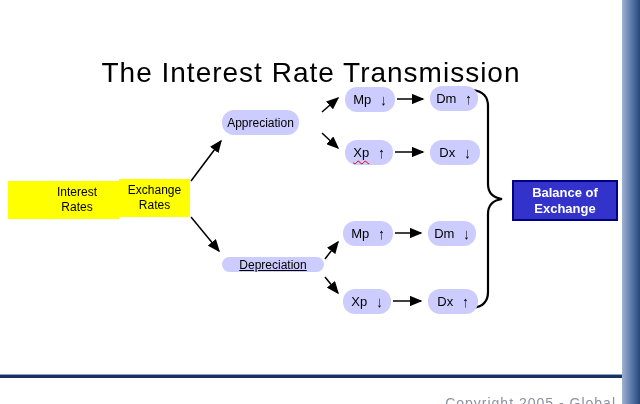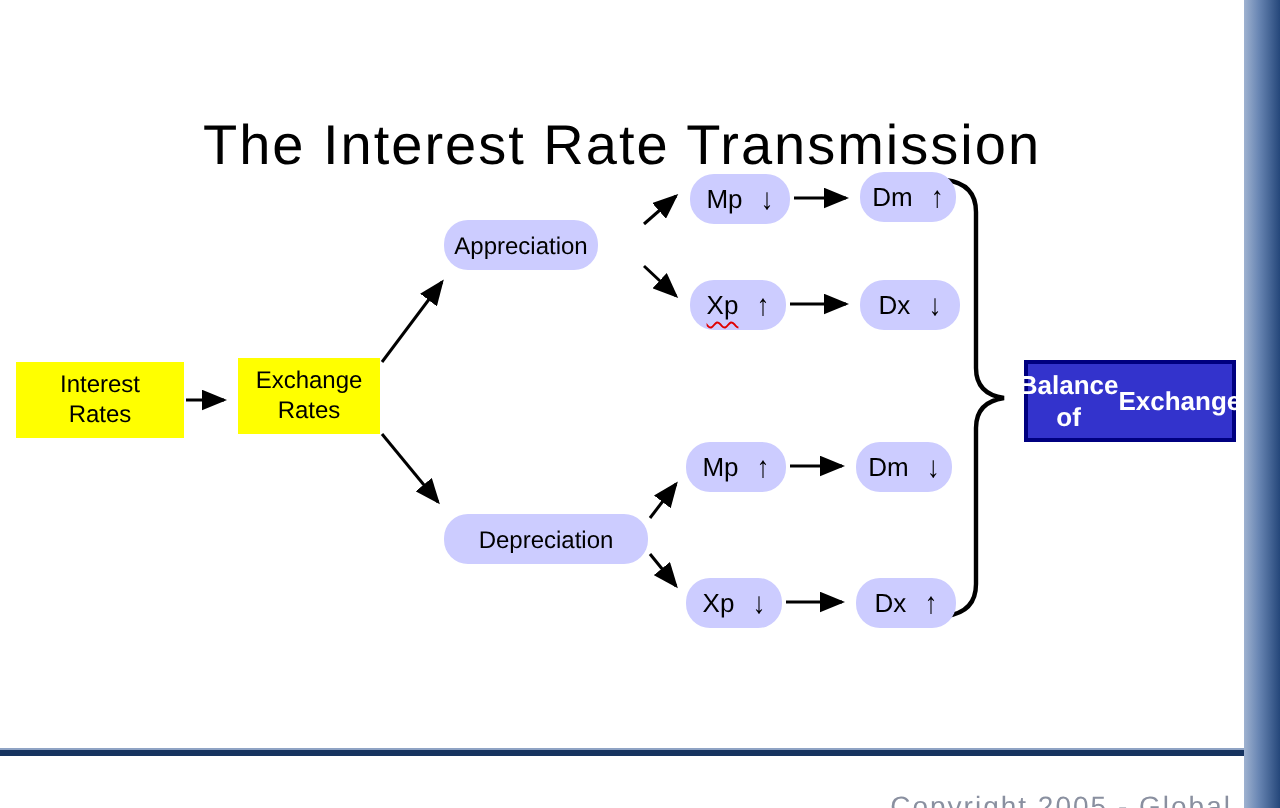--- a/index.html
+++ b/index.html
@@ -38,21 +38,21 @@
 
   .squiggle {
     text-decoration: underline wavy #e00000 1px;
     text-underline-offset: 3px;
   }
 
   .bop {
     background: #3333CC;
     border: 2px solid #000080;
     color: #ffffff; font-weight: bold; font-size: 13px;
-    line-height: 16px;
+    flex-direction: column; line-height: 16px;
     text-align: center;
   }
 
   .edge-strip {
     position: absolute; top: 0; right: 0;
     width: 18px; height: 404px;
     background: linear-gradient(to right, #9FB2D0 0%, #6A87B4 40%, #25477A 100%);
   }
 
   .divider {
@@ -94,21 +94,21 @@
       <line x1="397" y1="99" x2="423" y2="99" marker-end="url(#ah)"></line>
       <line x1="395" y1="152" x2="423" y2="152" marker-end="url(#ah)"></line>
       <line x1="325" y1="259" x2="338" y2="242" marker-end="url(#ah)"></line>
       <line x1="325" y1="277" x2="338" y2="293" marker-end="url(#ah)"></line>
       <line x1="395" y1="233" x2="421" y2="233" marker-end="url(#ah)"></line>
       <line x1="393" y1="301" x2="421" y2="301" marker-end="url(#ah)"></line>
       <path stroke-width="2.2" d="M 473 90 Q 488 92 488 106 L 488 184 Q 488 197 502 199 Q 488 201 488 214 L 488 292 Q 488 306 473 308"></path>
     </g>
   </svg>
 
-  <div class="box yellow" style="left:8px; top:181px; width:84px; height:38px;">
+  <div class="box yellow" style="left:8px; top:181px; width:84px; height:38px;padding-left:27px;">
     <span>Interest</span>
     <span>Rates</span>
   </div>
 
   <div class="box yellow" style="left:119px; top:179px; width:71px; height:38px;">
     <span>Exchange</span>
     <span>Rates</span>
   </div>
 
   <div class="box lav" style="left:222px; top:110px; width:77px; height:25px;">Appreciation</div>
@@ -126,21 +126,21 @@
   <div class="box lav pairbox" style="left:345px; top:140px; width:48px; height:25px;">
     <span class="squiggle">Xp</span>
     <span class="arrow-glyph">↑</span>
   </div>
 
   <div class="box lav pairbox" style="left:430px; top:140px; width:50px; height:25px;">
     <span>Dx</span>
     <span class="arrow-glyph">↓</span>
   </div>
 
-  <div class="box lav" style="left:222px; top:257px; width:102px; height:25px;">Depreciation</div>
+  <div class="box lav" style="left:222px; top:257px; width:102px; height:15px;text-decoration:underline;">Depreciation</div>
 
   <div class="box lav pairbox" style="left:343px; top:221px; width:50px; height:25px;">
     <span>Mp</span>
     <span class="arrow-glyph">↑</span>
   </div>
 
   <div class="box lav pairbox" style="left:428px; top:221px; width:48px; height:25px;">
     <span>Dm</span>
     <span class="arrow-glyph">↓</span>
   </div>

